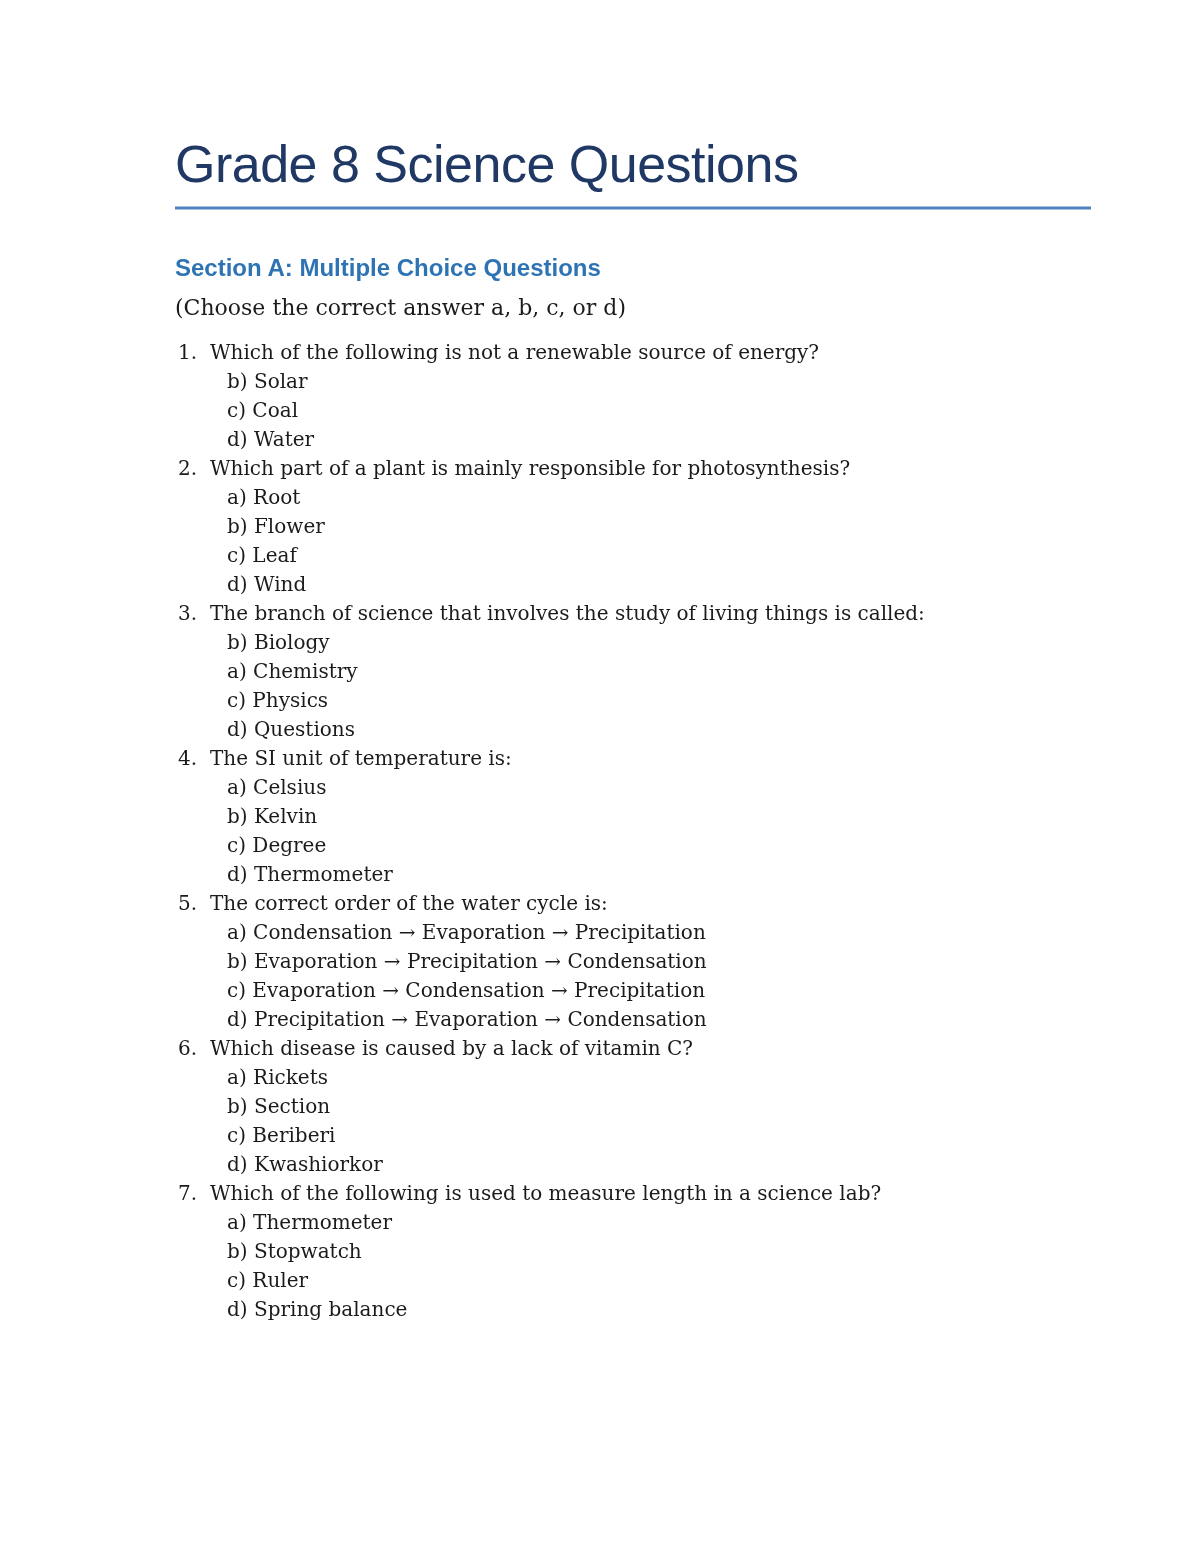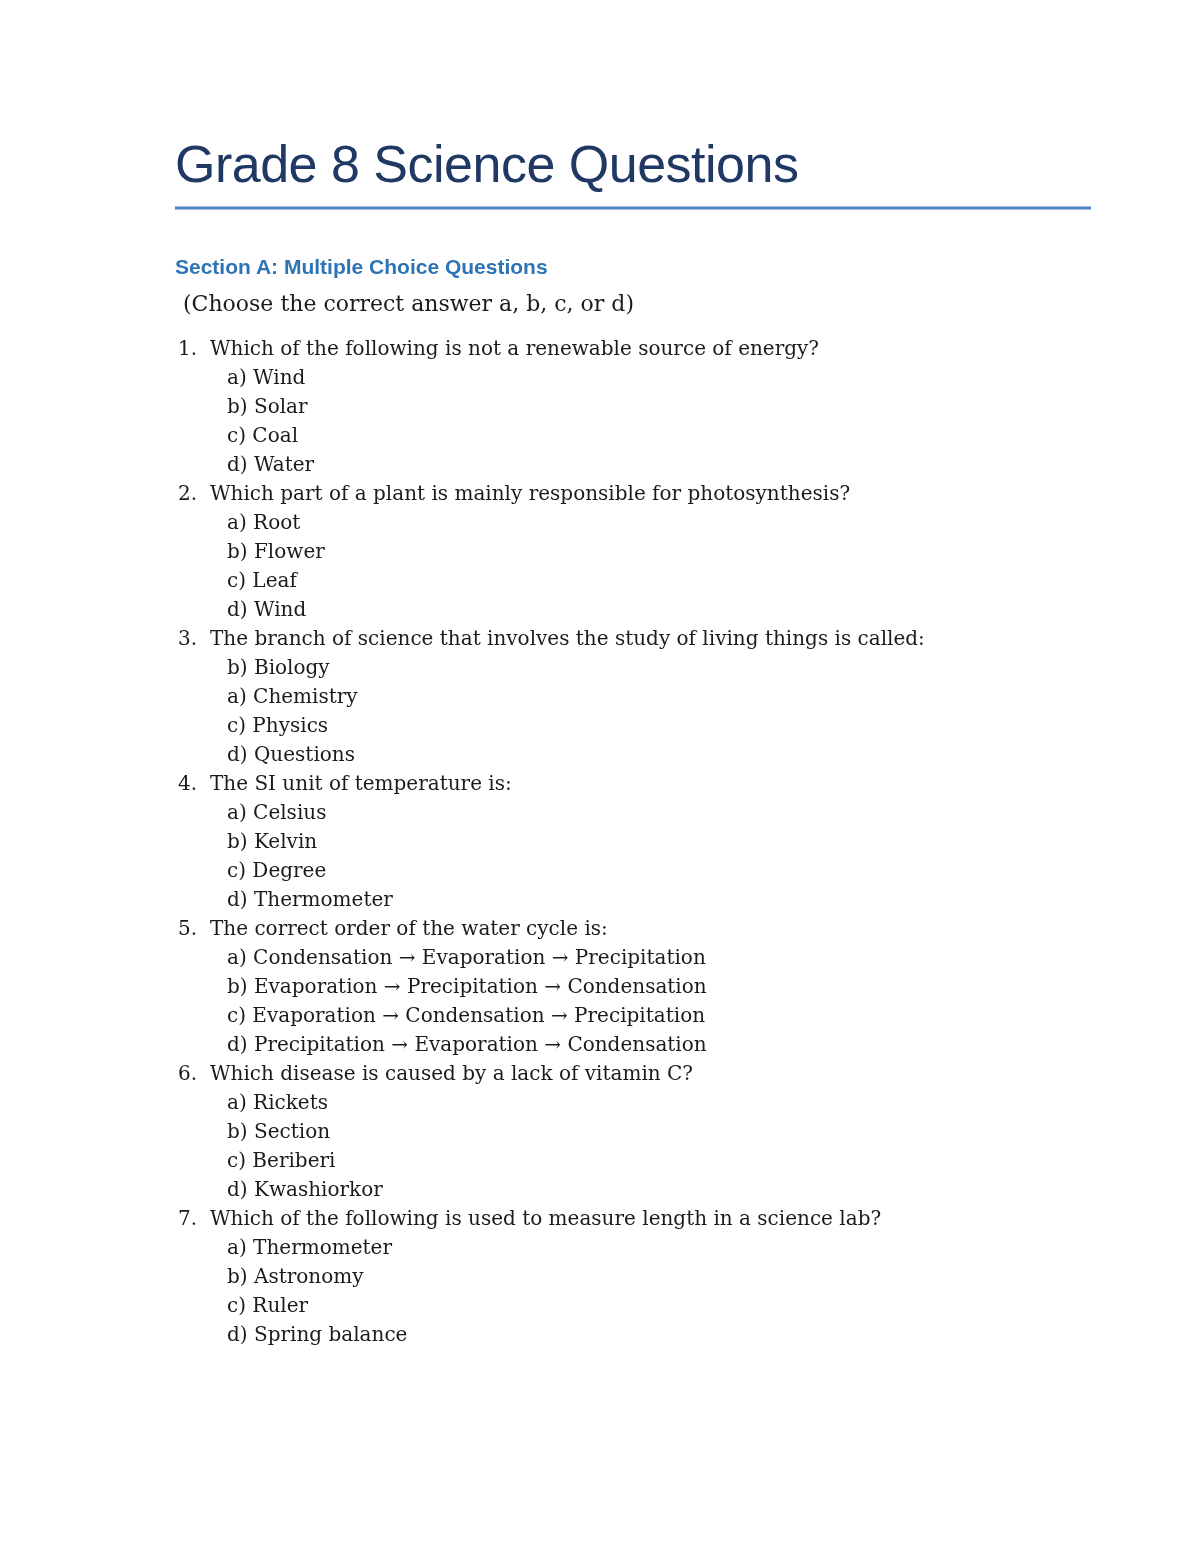--- a/index.html
+++ b/index.html
@@ -35,26 +35,26 @@
     margin-top:11px;
     height:4px;
     background:var(--rule-color);
     border-top:1px solid var(--rule-edge);
     border-bottom:1px solid var(--rule-edge);
   }
   .section-heading{
     margin:44px 0 0 0;
     font-family:"Liberation Sans", sans-serif;
     font-weight:700;
-    font-size:21px;
+    font-size:24px;
     line-height:1.2;
     color:var(--heading-color);
   }
   .instructions{
-    margin:10px 0 0 8px;
+    margin:10px 0 0 0;
     font-size:22px;
     line-height:29px;
     color:var(--body-color);
   }
   .question-list{
     margin-top:16px;
   }
   .question{
     position:relative;
   }
@@ -89,21 +89,20 @@
   <p class="instructions">(Choose the correct answer a, b, c, or d)</p>
 
   <div class="question-list">
       <div class="question">
     <div class="q-row">
       <span class="q-num">1.</span>
       <span>Which of the following is not a renewable source of energy?</span>
     </div>
     <div>
 
-    <div class="option">a) Wind</div>
           <div class="option">b) Solar</div>
           <div class="option">c) Coal</div>
           <div class="option">d) Water</div>
         </div>
   </div>
       <div class="question">
     <div class="q-row">
       <span class="q-num">2.</span>
       <span>Which part of a plant is mainly responsible for photosynthesis?</span>
     </div>
@@ -168,19 +167,19 @@
         </div>
   </div>
       <div class="question">
     <div class="q-row">
       <span class="q-num">7.</span>
       <span>Which of the following is used to measure length in a science lab?</span>
     </div>
     <div>
 
     <div class="option">a) Thermometer</div>
-          <div class="option">b) Astronomy</div>
+          <div class="option">b) Stopwatch</div>
           <div class="option">c) Ruler</div>
           <div class="option">d) Spring balance</div>
         </div>
   </div>
     </div>
 </div>
 
 </body></html>

